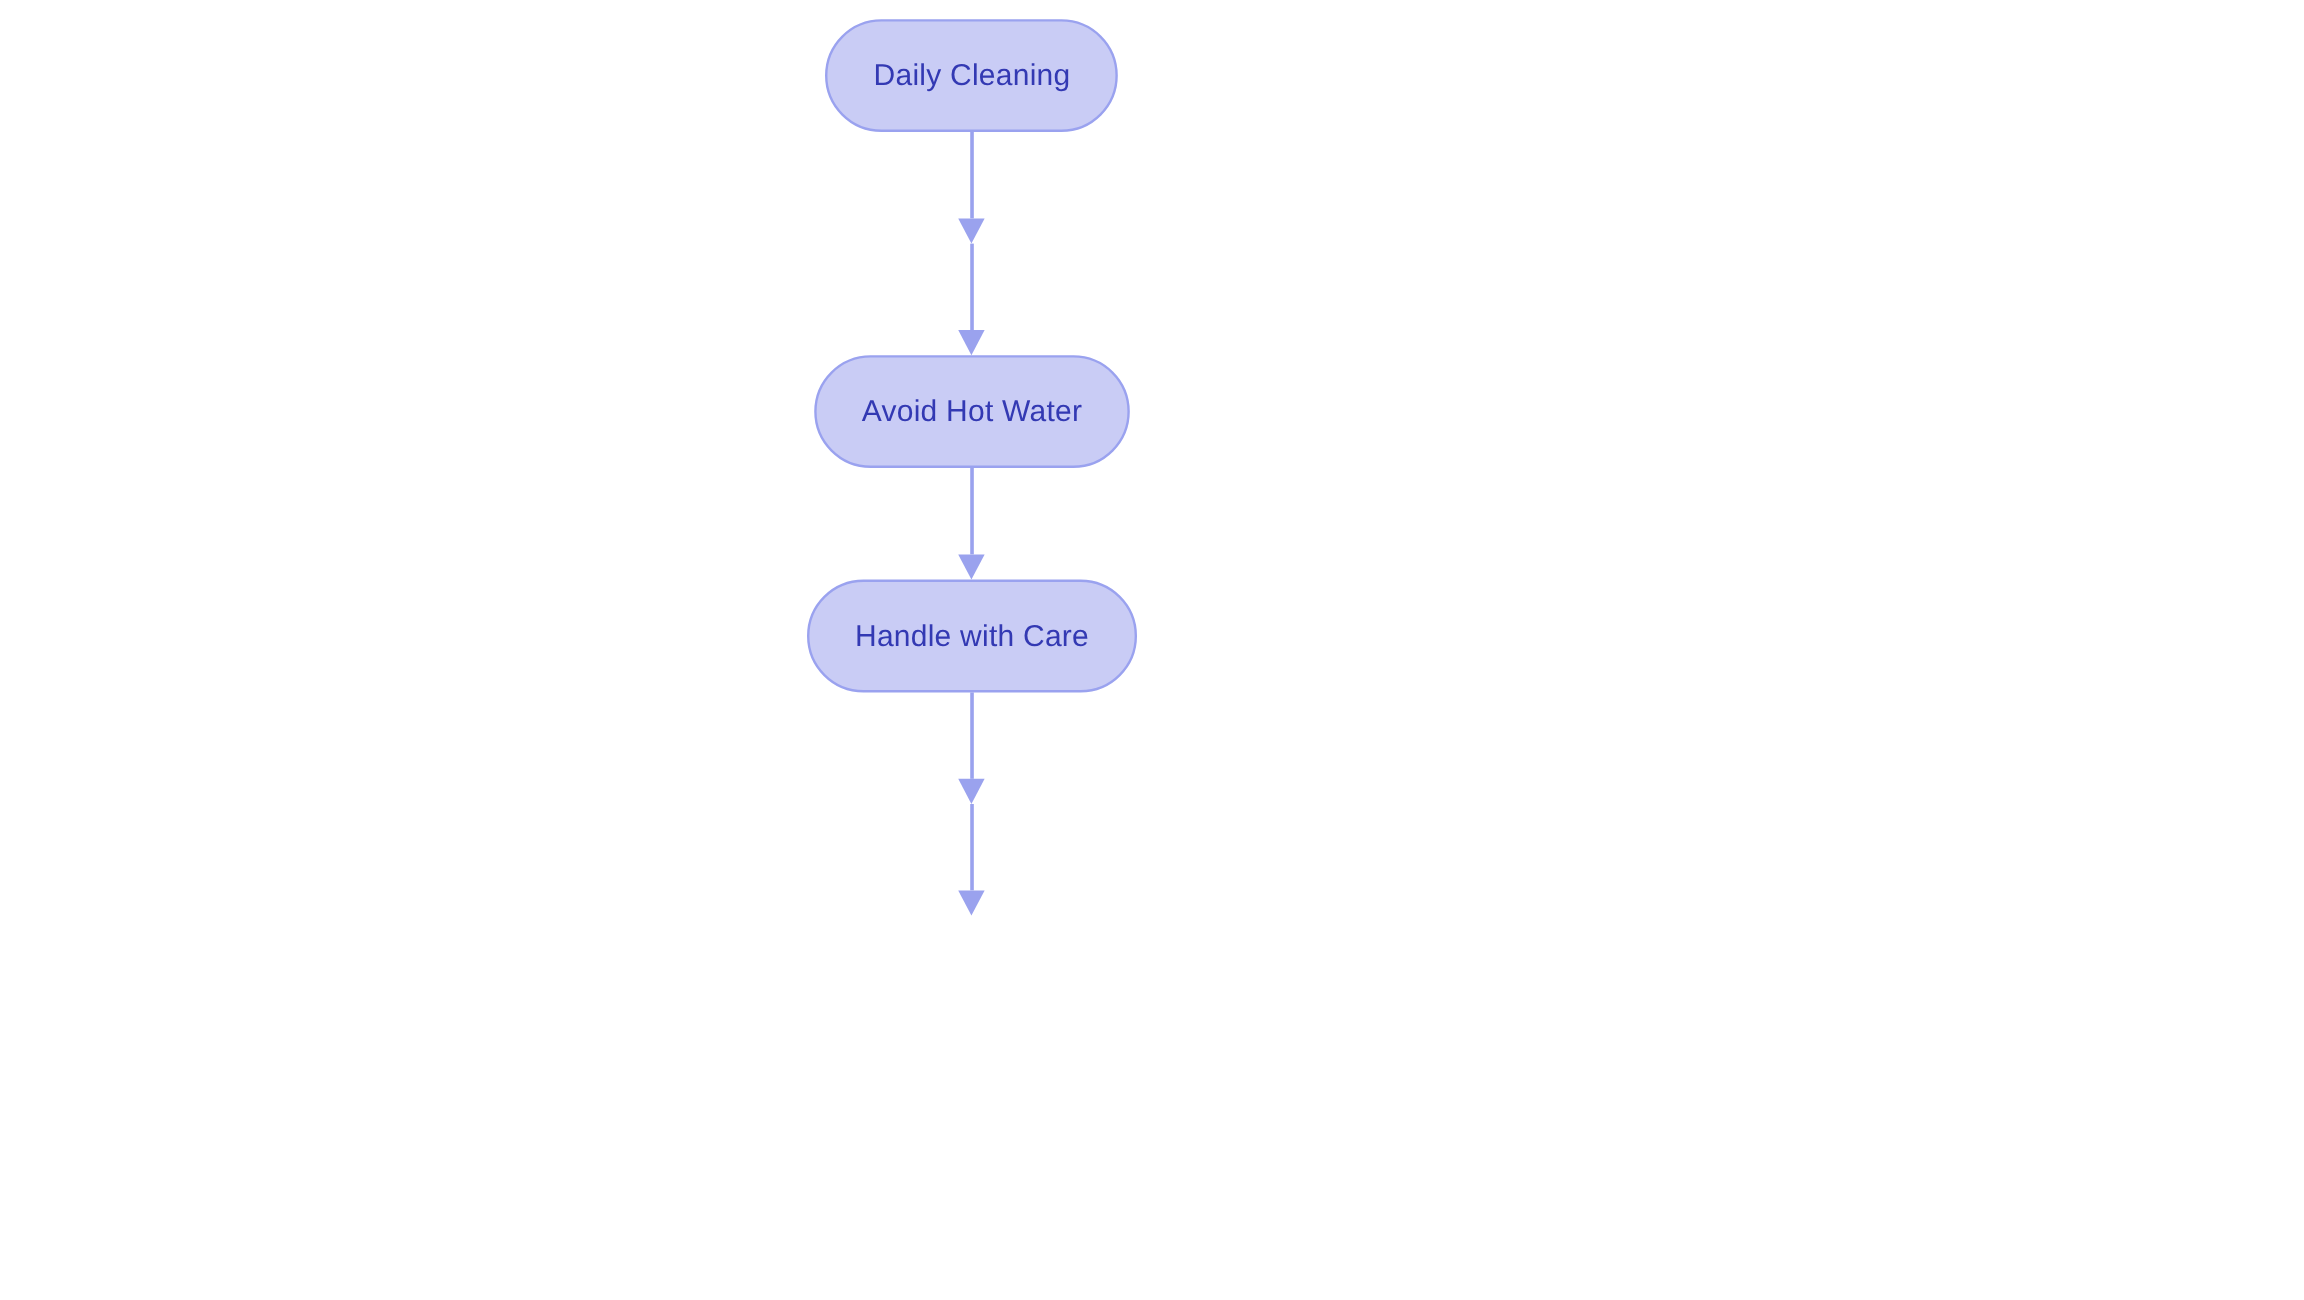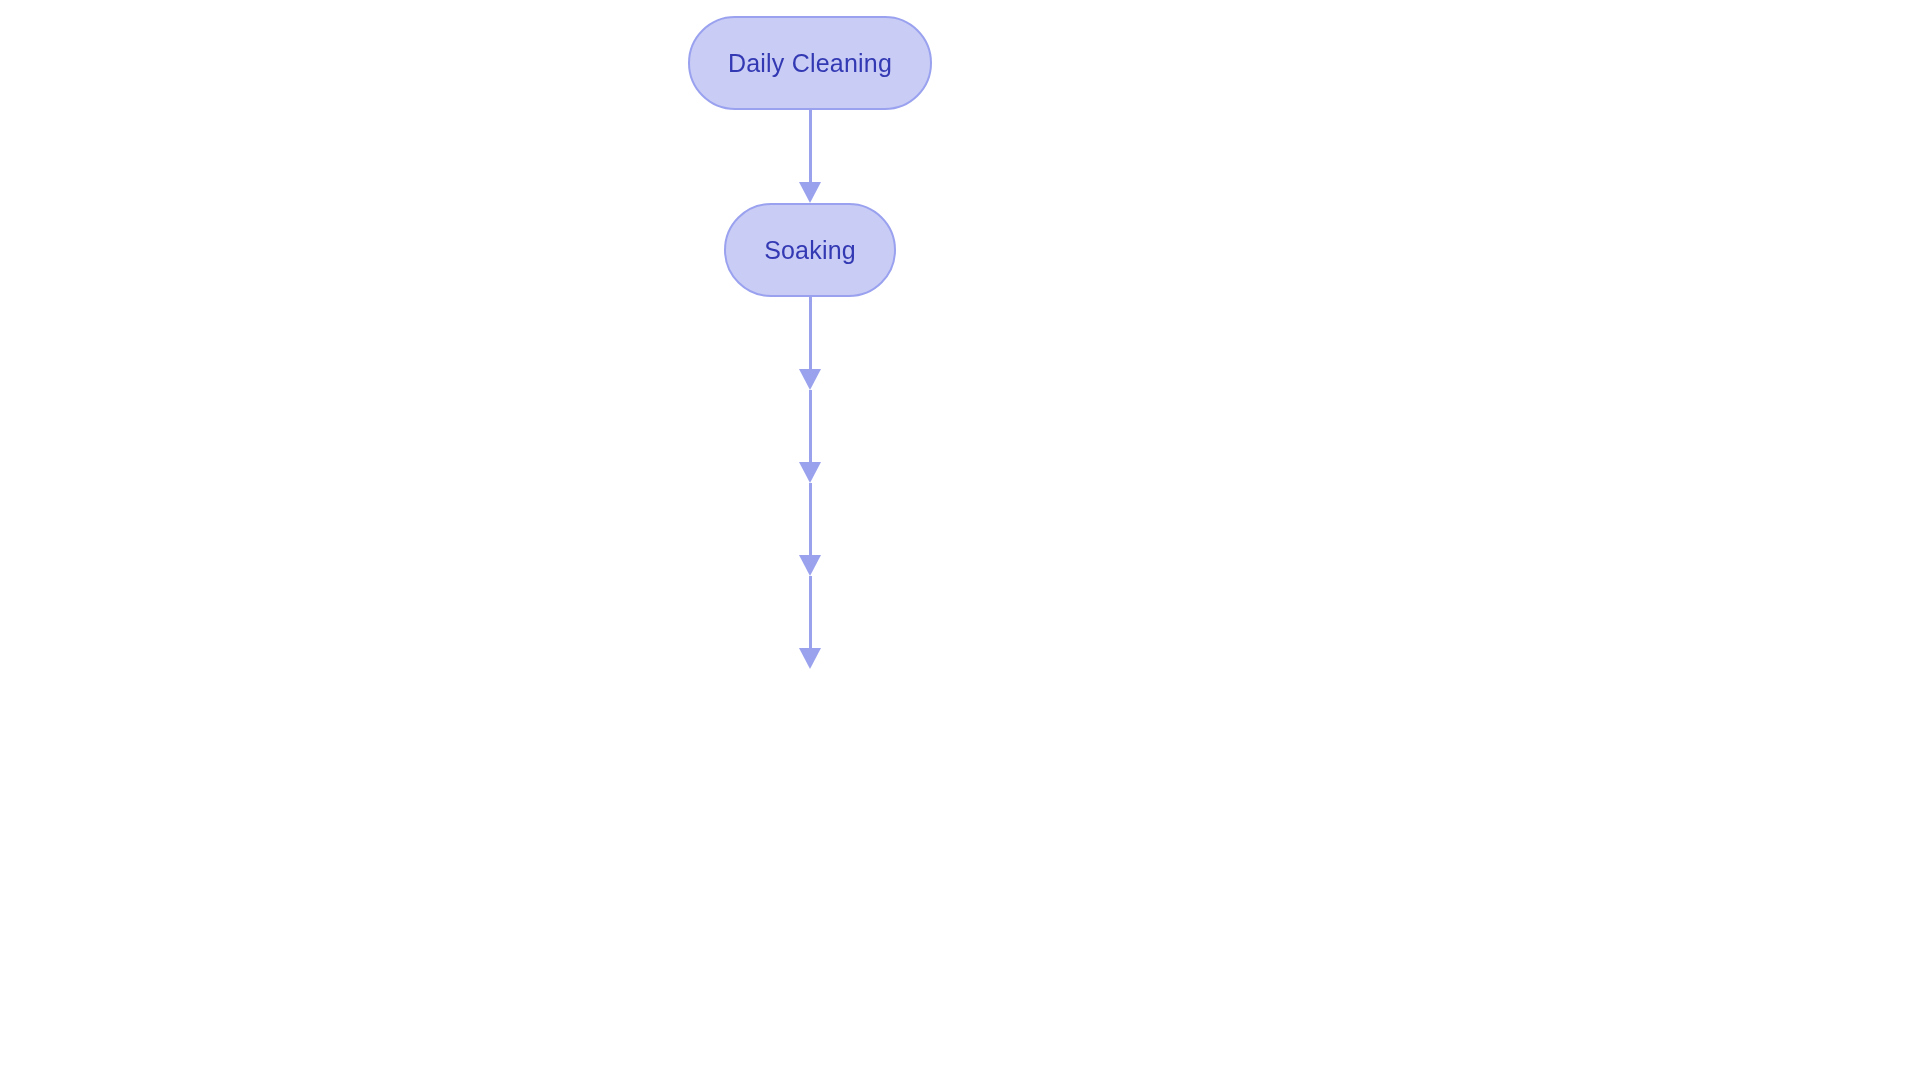--- a/index.html
+++ b/index.html
@@ -75,35 +75,38 @@
 
     <div class="node">
       <span>Daily Cleaning</span>
     </div>
 
     <div class="arrow">
       <div class="shaft"></div>
       <div class="head"></div>
     </div>
 
+
+    <div class="arrow">
+      <div class="shaft"></div>
+      <div class="head"></div>
+    </div>
+
     <div class="node">
-      <span>Soaking</span>
+      <span>Avoid Hot Water</span>
     </div>
 
     <div class="arrow">
       <div class="shaft"></div>
       <div class="head"></div>
     </div>
 
-
-    <div class="arrow">
-      <div class="shaft"></div>
-      <div class="head"></div>
+    <div class="node">
+      <span>Handle with Care</span>
     </div>
-
 
     <div class="arrow">
       <div class="shaft"></div>
       <div class="head"></div>
     </div>
 
 
     <div class="arrow">
       <div class="shaft"></div>
       <div class="head"></div>

